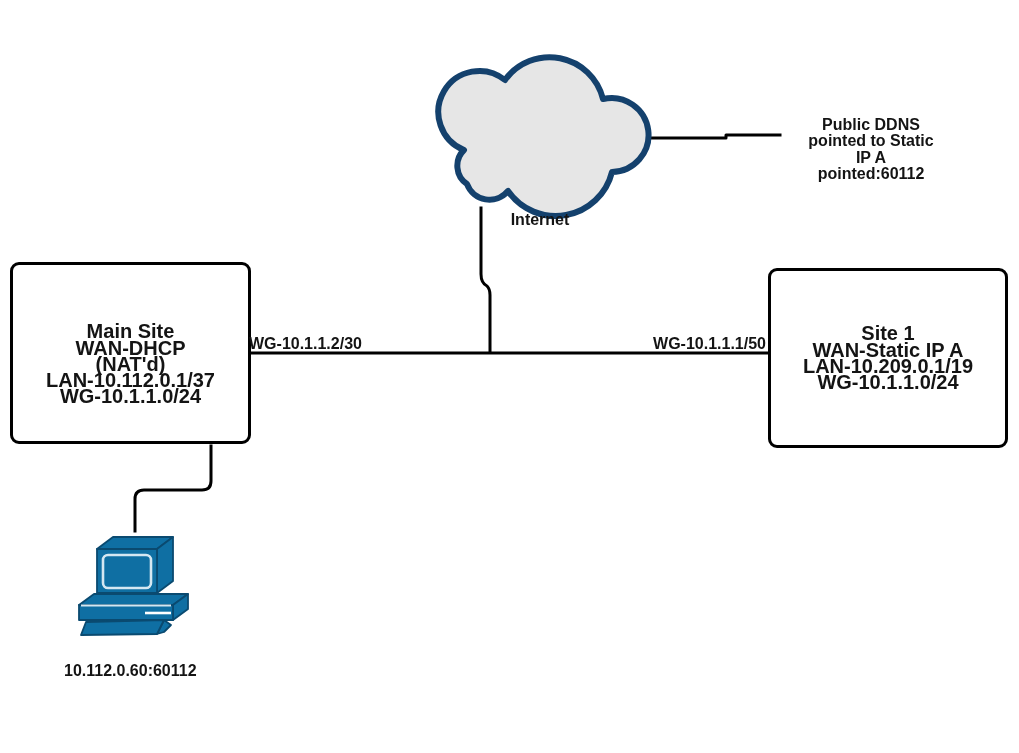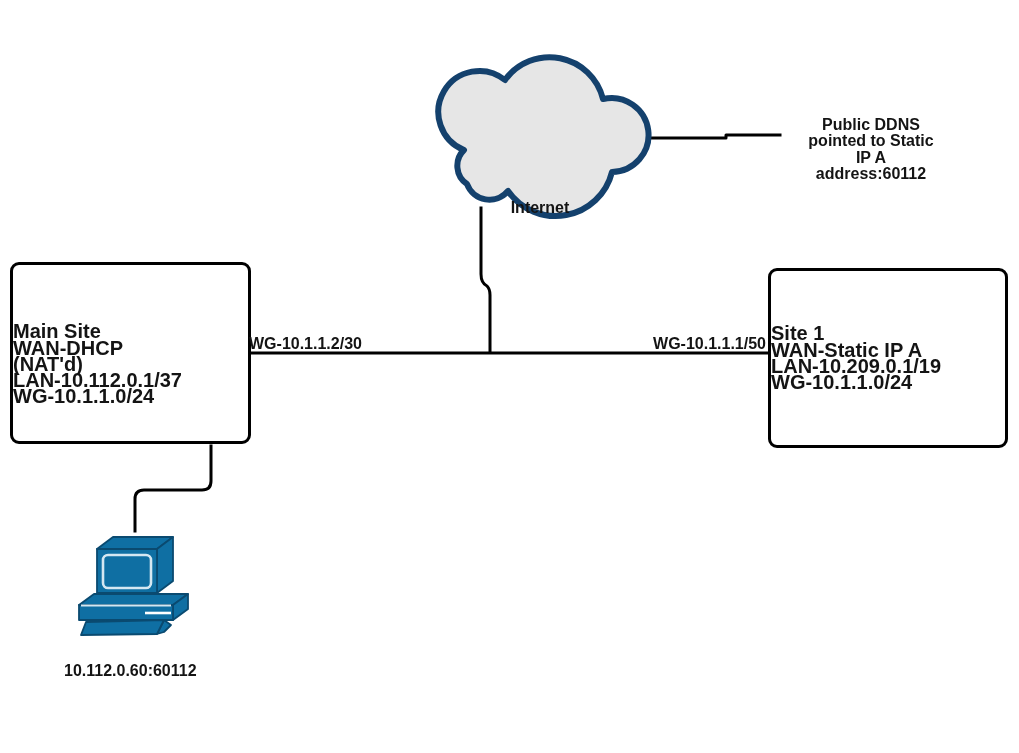--- a/index.html
+++ b/index.html
@@ -16,27 +16,27 @@
   .pc-screen { fill:var(--computer-fill,#0f6fa3); stroke:var(--computer-highlight,#d4e7f2); stroke-width:2.6; }
   .pc-light  { stroke:var(--computer-highlight,#d4e7f2); stroke-width:2; fill:none; }
   .pc-slot   { stroke:#ffffff; stroke-width:2.6; fill:none; }
 
   .txt { position:absolute; font-size:16px; line-height:16.3px; white-space:nowrap; }
   .center { text-align:center; white-space:normal; }
 
   .node {
     position:absolute; box-sizing:border-box; background:#fff;
     border:3px solid #000; border-radius:9px;
-    display:flex; flex-direction:column; align-items:flex-start; justify-content:center;
+    display:flex; flex-direction:column; align-items:center; justify-content:center;
     text-align:center; font-size:20px; line-height:16.3px;
   }
   .node-main  { left:10px;  top:262px; width:241px; height:182px; padding-top:22px; }
   .node-site1 { left:768px; top:268px; width:240px; height:180px; padding-top:0; }
 
-  .lbl-internet { left:470px; top:200px; width:140px; text-align:center; }
+  .lbl-internet { left:470px; top:212px; width:140px; text-align:center; }
   .lbl-ddns     { left:771px; top:117px; width:200px; }
   .lbl-wan-left { left:249px; top:336px; }
   .lbl-wan-right{ left:566px; top:336px; width:200px; text-align:right; }
   .lbl-host     { left:64px;  top:663px; }
 </style>
 </head>
 <body>
 
 <div class="stage" style="color: rgb(20, 20, 20);">
 
@@ -72,21 +72,21 @@
       <polygon class="pc" points="86,622 164,620 157,634 81,635"></polygon>
     </g>
   </svg>
 
   <div class="txt lbl-internet">Internet</div>
 
   <div class="txt center lbl-ddns">
     <div>Public DDNS</div>
     <div>pointed to Static</div>
     <div>IP A</div>
-    <div>address:60112</div>
+    <div>pointed:60112</div>
   </div>
 
   <div class="node node-main">
     <div>Main Site</div>
     <div>WAN-DHCP</div>
     <div>(NAT'd)</div>
     <div>LAN-10.112.0.1/37</div>
     <div>WG-10.1.1.0/24</div>
   </div>
 

